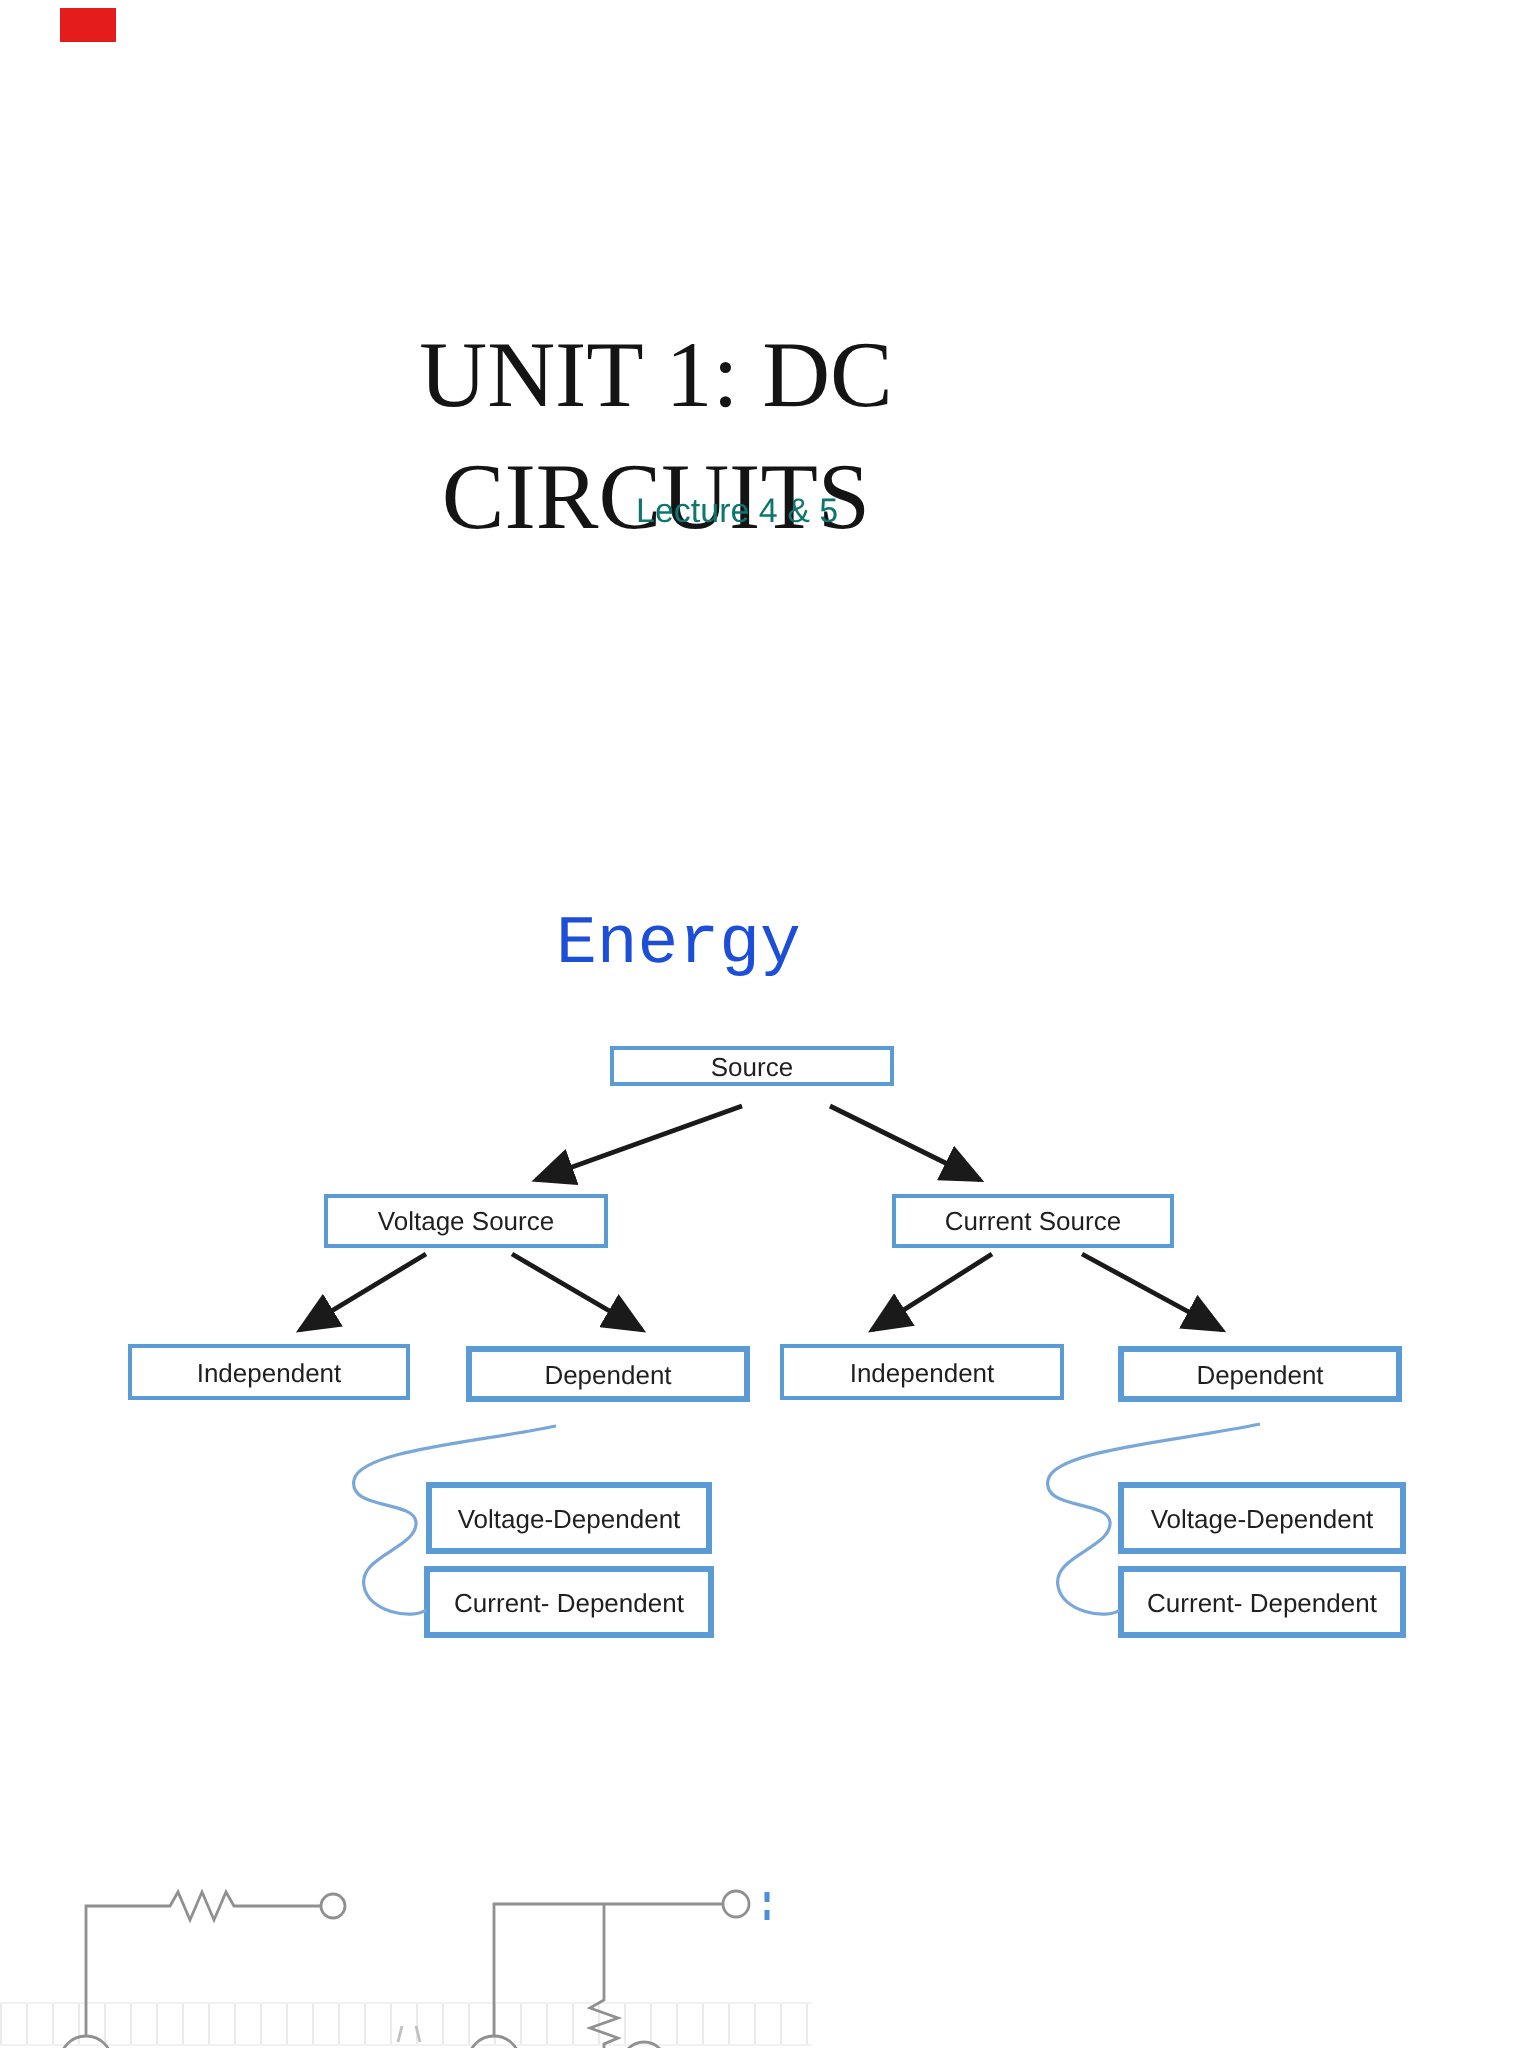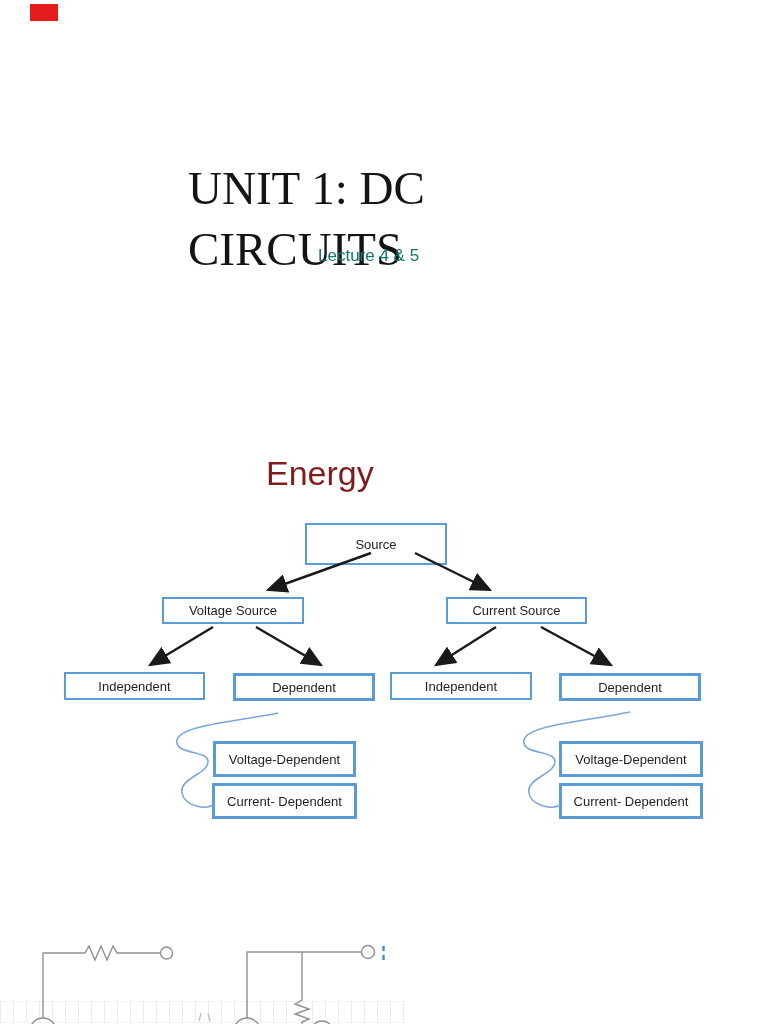--- a/index.html
+++ b/index.html
@@ -1,39 +1,39 @@
 <!DOCTYPE html>
 <html><head>
 <meta charset="utf-8">
 <style>
   html,body{margin:0;padding:0;background:#fff;}
   #page{position:relative;width:768px;height:1024px;background:#ffffff;overflow:hidden;
-        font-family:"Liberation Sans", sans-serif;color:#1a1a1a;}
+        font-family:"Liberation Sans", sans-serif;color:#1a1a1a;text-align:center;}
 
   
   .red-bar{position:absolute;left:30px;top:4px;width:28px;height:17px;background:#e51c1c;}
 
   
   .main-title{position:absolute;left:188px;top:158px;width:280px;
               font-family:"Liberation Serif", serif;font-size:47px;line-height:1.3;
               color:#141414;letter-spacing:0px;}
   .lecture-sub{position:absolute;left:318px;top:246px;font-size:17px;color:#0f766e;
                font-family:"Liberation Sans", sans-serif;z-index:6;}
 
   
-  .energy-heading{position:absolute;left:266px;top:452px;
-                  font-family:Liberation Sans, sans-serif;font-size:34px;line-height:1.27;
-                  color:#7f1d1d;z-index:5;}
+  .energy-heading{position:absolute;left:278px;top:452px;
+                  font-family:Liberation Mono, monospace;font-size:34px;line-height:1.27;
+                  color:#1d4ed8;z-index:5;}
 
   
   .node{position:absolute;background:#ffffff;border:2px solid #5b9bd5;box-sizing:border-box;
         display:flex;align-items:center;justify-content:center;
         font-size:13px;color:#1f1f1f;z-index:2;}
   .node.thick{border-width:3px;}
-  .n-source            {left:305px;top:523px;width:142px;height:42px;z-index:1;}
+  .n-source            {left:305px;top:523px;width:142px;height:20px;z-index:1;}
   .n-voltage-source    {left:162px;top:597px;width:142px;height:27px;}
   .n-current-source    {left:446px;top:597px;width:141px;height:27px;}
   .n-independent-left  {left:64px; top:672px;width:141px;height:28px;}
   .n-dependent-left    {left:233px;top:673px;width:142px;height:28px;}
   .n-independent-right {left:390px;top:672px;width:142px;height:28px;}
   .n-dependent-right   {left:559px;top:673px;width:142px;height:28px;}
   .n-voltage-dep-left  {left:213px;top:741px;width:143px;height:36px;}
   .n-current-dep-left  {left:212px;top:783px;width:145px;height:36px;}
   .n-voltage-dep-right {left:559px;top:741px;width:144px;height:36px;}
   .n-current-dep-right {left:559px;top:783px;width:144px;height:36px;}

